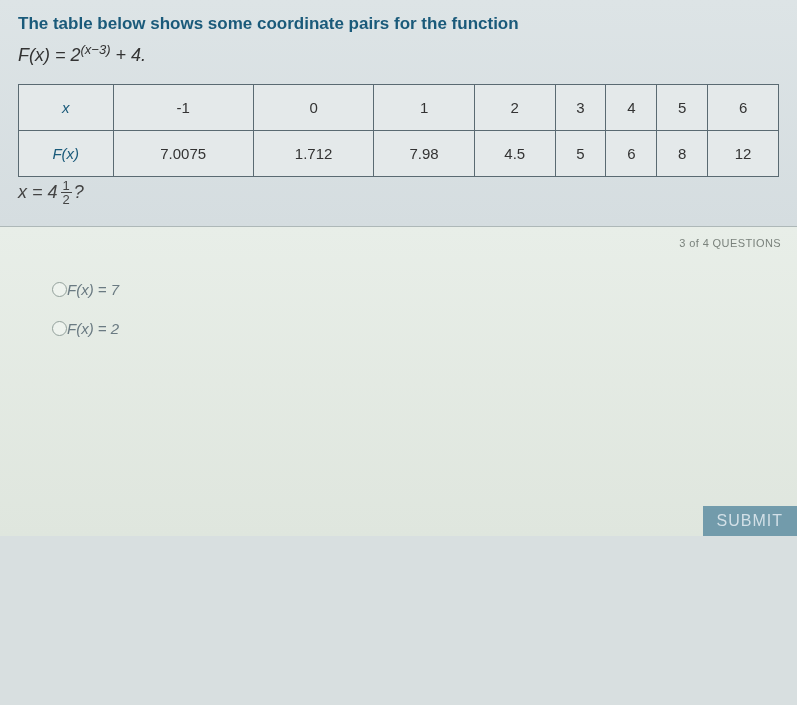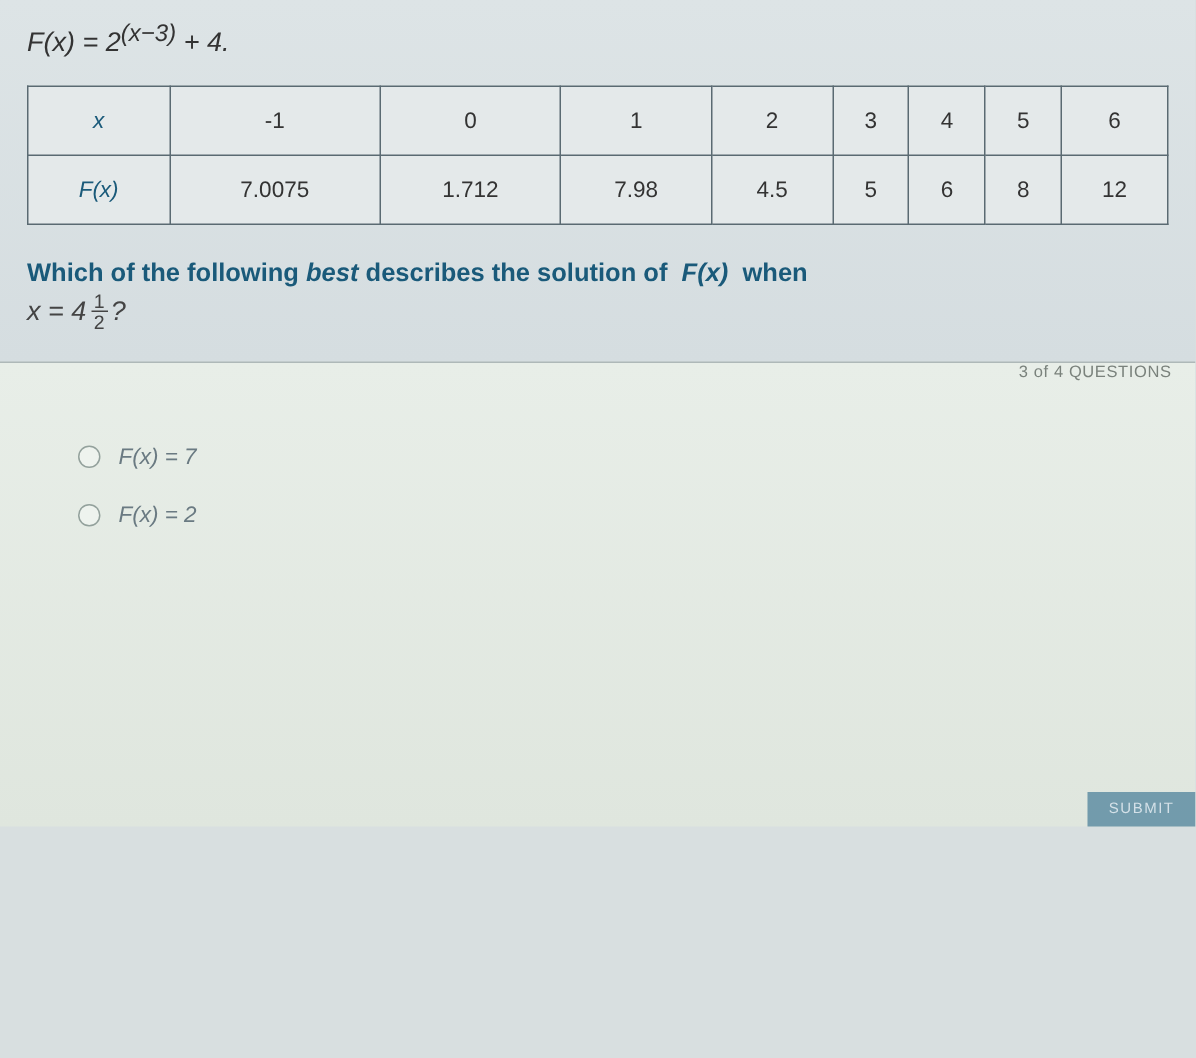--- a/index.html
+++ b/index.html
@@ -19,21 +19,21 @@
       font-weight: bold;
       font-size: 17px;
       margin-bottom: 8px;
     }
     .formula {
       color: #333;
       font-size: 18px;
       margin-bottom: 18px;
       font-style: italic;
     }
-    .formula sup { font-size: 16px; font-style: italic; }
+    .formula sup { font-size: 13px; font-style: italic; }
     table.data {
       border-collapse: collapse;
       width: 100%;
       background: #e4e9ea;
     }
     table.data td {
       border: 1px solid #5a6a72;
       text-align: center;
       padding: 14px 6px;
       font-size: 15px;
@@ -66,61 +66,61 @@
     .frac .den { padding:0 2px;}
     .answer-area {
       background: linear-gradient(180deg, #e8eee8 0%, #dfe6de 100%);
       padding: 12px 18px 30px 18px;
       border-top: 1px solid #aeb8b8;
       position: relative;
       min-height: 310px;
     }
     .qcount {
       position: absolute;
-      top: 0;
+      top: 10px;
       right: 16px;
       font-size: 11px;
       color: #7a827c;
       letter-spacing: 0.4px;
     }
     .options {
       margin-top: 42px;
       margin-left: 34px;
     }
     .option {
       display: flex;
       align-items: center;
-      gap: 12px;
       margin-bottom: 22px;
       color: #6a7a82;
       font-size: 15px;
       font-style: italic;
     }
     .radio {
       width: 15px; height: 15px;
       border: 1.5px solid #93a19c;
       border-radius: 50%;
       background: #eef3ee;
       flex-shrink: 0;
     }
     .footer {
       position:absolute;
       bottom:0; right:0;
       background:#2a6a8a;
       color:#cde;
-      font-size:10px;
+      font-size:16px;
       padding:6px 14px;
       letter-spacing:1px;
       opacity:0.6;
     }
   </style>
 </head>
 <body>
 
 <div class="question-area">
+  <div class="prompt-line1">The table below shows some coordinate pairs for the function</div>
   <div class="formula">
     <span>F(x) = 2</span><sup>(x−3)</sup><span> + 4.</span>
   </div>
 
   <table class="data">
     <tbody>
         <tr>
       <td class="hdr">x</td>
       <td>-1</td>
       <td>0</td>
@@ -138,23 +138,20 @@
       <td>7.98</td>
       <td>4.5</td>
       <td>5</td>
       <td>6</td>
       <td>8</td>
       <td>12</td>
     </tr>
   </tbody>
     </table>
 
-  <div class="prompt-line2">
-    <span>Which of the following </span><em>best</em><span> describes the solution of </span>&nbsp;<span class="fx">F(x)</span>&nbsp;<span> when</span>
-  </div>
   <div class="xval">
     <span>x = 4</span>
     <span class="frac">
       <span class="num">1</span>
       <span class="den">2</span>
     </span>
     <span>?</span>
   </div>
 </div>
 

